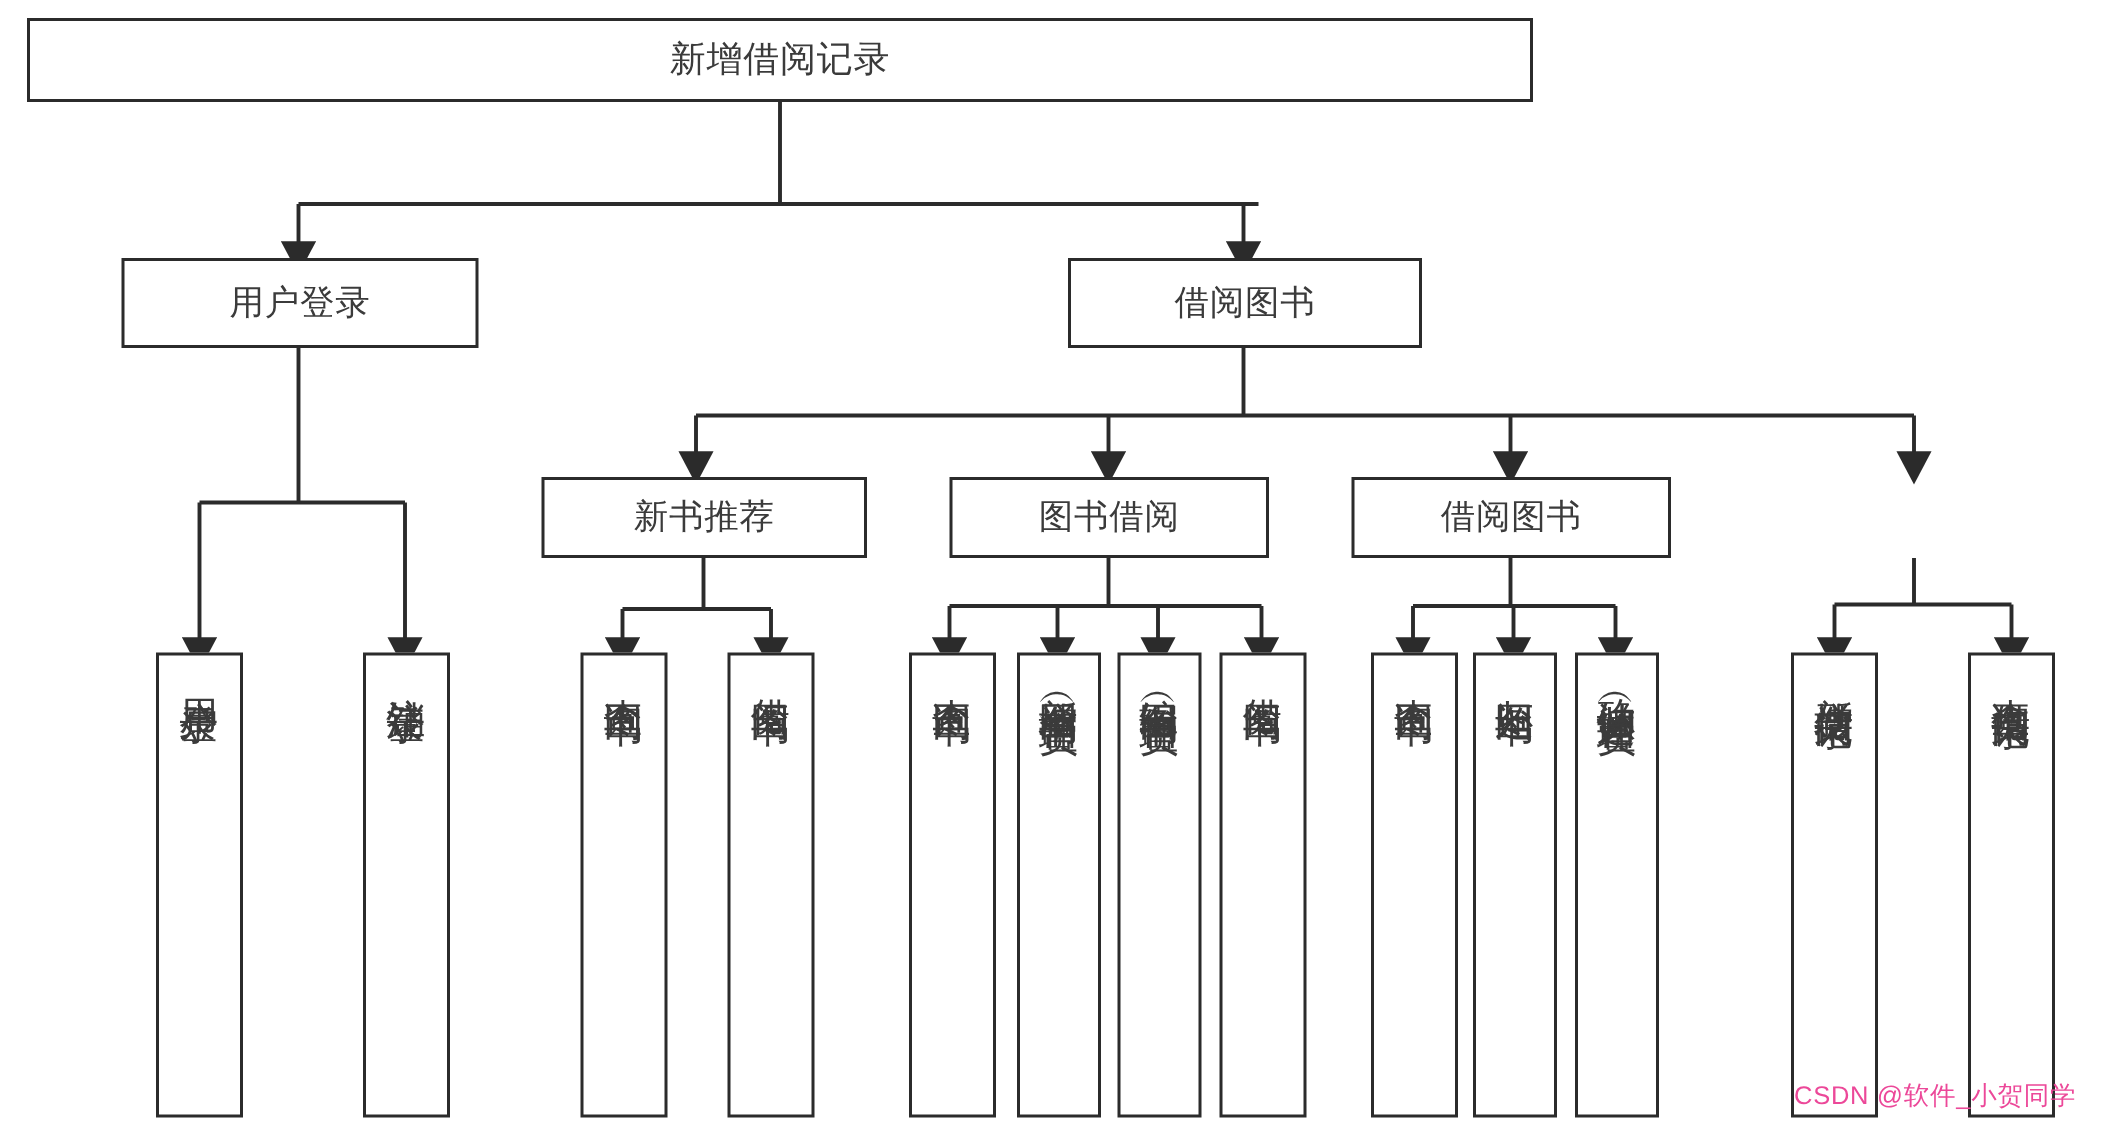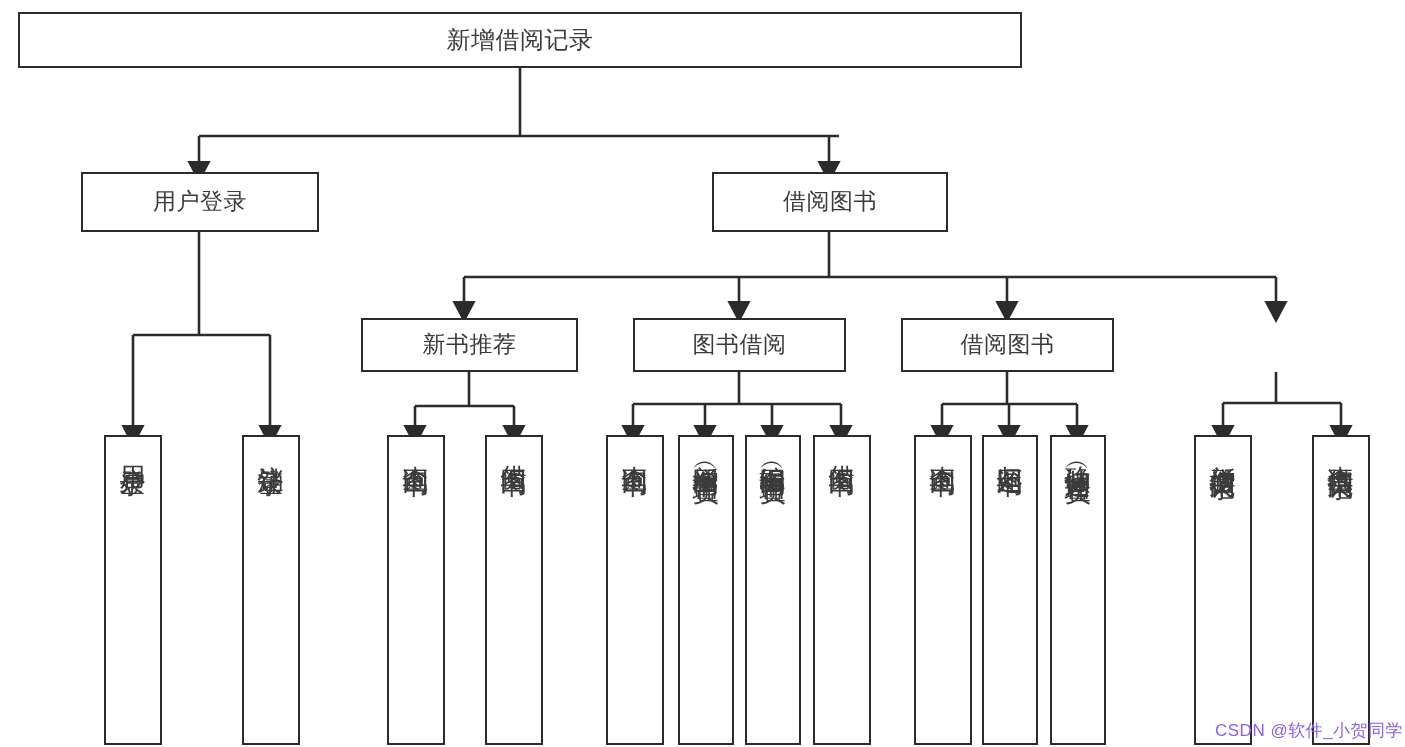--- a/index.html
+++ b/index.html
@@ -58,25 +58,24 @@
   .node.vert .label {
     writing-mode: vertical-rl;
     text-orientation: upright;
     font-size: 26px;
     line-height: 1.0;
     letter-spacing: 2px;
     white-space: nowrap;
   }
   .watermark {
     position: absolute;
-    color: #8b5cf6;
+    color: #ec4899;
     font-size: 17px;
     white-space: nowrap;
     letter-spacing: 0.5px;
-    padding-left: 19px;
   }
 </style>
 </head>
 <body>
 
 <div id="canvas">
 
   <svg id="edges" viewBox="0 0 1405 747" xmlns="http://www.w3.org/2000/svg">
     <defs>
       <marker id="arrow" markerWidth="9" markerHeight="9" refX="1.2" refY="4.5" orient="auto" markerUnits="strokeWidth">

